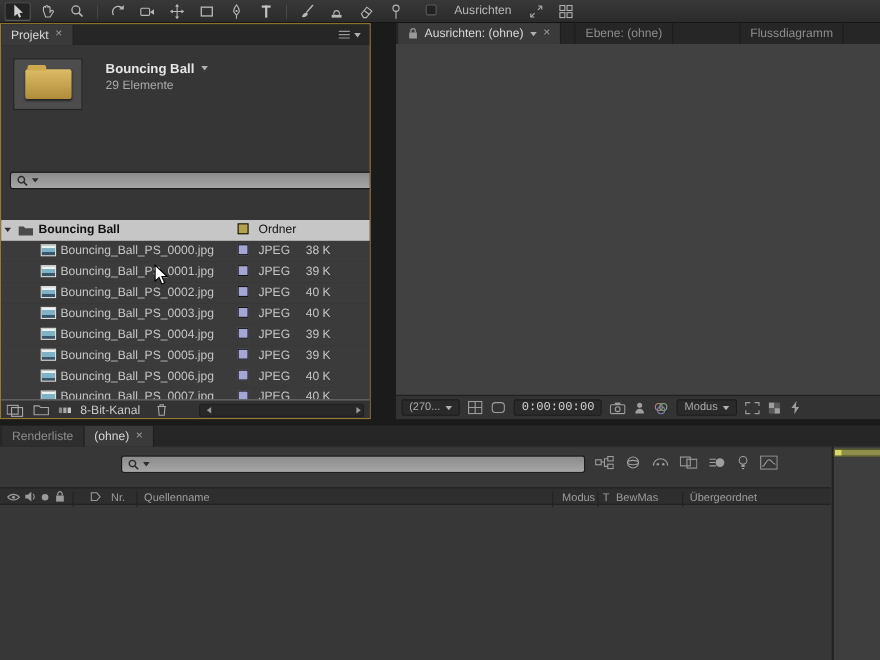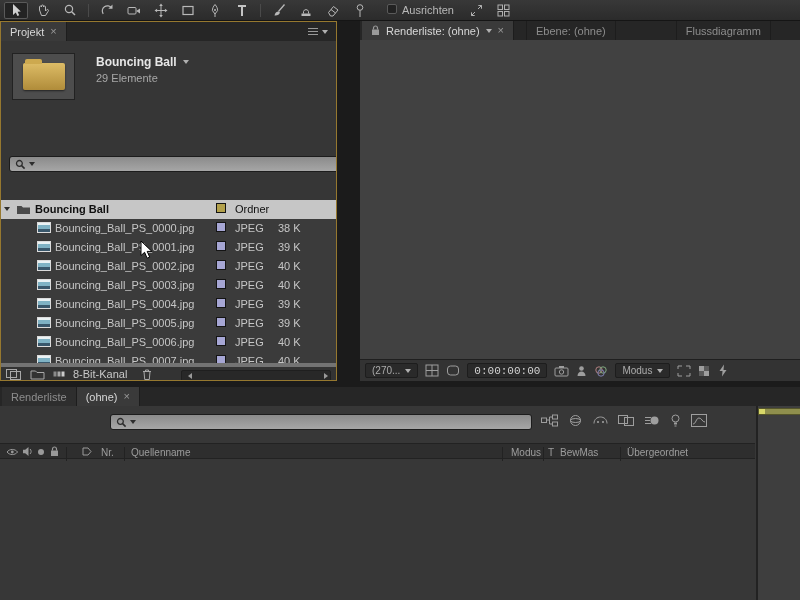--- a/index.html
+++ b/index.html
@@ -17,21 +17,21 @@
   .tri.up{border-left:3.5px solid transparent;border-right:3.5px solid transparent;border-bottom:4.5px solid #9a9a9a}
   .tri.left{border-top:3.5px solid transparent;border-bottom:3.5px solid transparent;border-right:4.5px solid #9a9a9a}
   .tri.right{border-top:3.5px solid transparent;border-bottom:3.5px solid transparent;border-left:4.5px solid #9a9a9a}
 
   
   #toolpalette{left:0;top:0;width:800px;height:21px;background:linear-gradient(#383838,#2b2b2b);
        border-bottom:1px solid #151515;display:flex;align-items:center;gap:3px;padding:0 4px}
   .tool{width:24px;height:17px;display:flex;align-items:center;justify-content:center;border-radius:2px}
   .tool.active{background:#232323;box-shadow:inset 0 0 0 1px #5a5a5a}
   .tb-sep{width:1px;height:13px;background:#1d1d1d;border-right:1px solid #4a4a4a;margin:0 3px}
-  .snapwrap{display:flex;align-items:flex-start;gap:5px;margin-left:12px;color:#b8b8b8}
+  .snapwrap{display:flex;align-items:flex-start;gap:16px;margin-left:12px;color:#b8b8b8}
   .checkbox{width:10px;height:10px;background:#222;border:1px solid #5a5a5a;border-radius:2px}
 
   
   .tabbar{position:absolute;left:0;top:0;right:0;height:19px;background:#262626;display:flex;align-items:stretch}
   .tab{display:flex;align-items:center;gap:6px;padding:0 9px;color:#8d8d8d;background:#2e2e2e;
        border-right:1px solid #1d1d1d;white-space:nowrap}
   .tab.active{background:#3a3a3a;color:#d8d8d8}
   .tab.ghost{background:transparent;border-left:1px solid #1d1d1d}
   .closex{color:#999;font-size:11px;line-height:1}
 
@@ -54,21 +54,21 @@
   .rname{left:54px;top:3px;white-space:nowrap}
   .swatch{width:10px;height:10px;border:1px solid #141414;left:215px;top:4px}
   .rtype{left:234px}
   .rsize{right:8px;width:52px;}
   .thumb-ic{left:36px;top:4px;width:14px;height:11px;border:1px solid #dcdcdc;
        background:linear-gradient(#eaf2f4 0 25%,#7fb2c4 25% 72%,#39576b 72%)}
   .vscroll{position:absolute;left:338px;top:178px;width:14px;height:162px;background:#2c2c2c;border-left:1px solid #222}
   .scrollbtn{position:absolute;left:0;width:14px;height:13px;background:#3a3a3a;display:flex;align-items:center;justify-content:center}
   .scrollthumb{position:absolute;left:2px;width:10px;background:#4e4e4e;border:1px solid #5e5e5e;border-radius:2px}
   .pfooter{position:absolute;left:0;top:341px;width:355px;height:18px;background:#333;
-       border-top:4px solid #737373;display:flex;align-items:center;gap:8px;padding:0 5px}
+       border-top:1px solid #737373;display:flex;align-items:center;gap:8px;padding:0 5px}
   .hscroll{position:absolute;left:180px;top:3px;width:150px;height:12px;background:#282828;border:1px solid #1f1f1f;border-radius:2px}
   .hbtn{position:absolute;top:0;width:13px;height:10px;display:flex;align-items:center;justify-content:center}
 
   
   #compPanel{left:360px;top:21px;width:440px;height:360px;background:#414141;overflow:hidden}
   .viewer{position:absolute;left:0;top:19px;width:440px;height:319px;background:#414141}
   .compbar{position:absolute;left:0;top:338px;width:440px;height:22px;background:#333;border-top:1px solid #1f1f1f;
        display:flex;align-items:center;gap:7px;padding:0 5px}
   .ddbox{height:15px;background:#2a2a2a;border:1px solid #1d1d1d;border-radius:2px;color:#ababab;
        font-size:10px;display:flex;align-items:center;gap:5px;padding:0 6px;white-space:nowrap}
@@ -333,21 +333,21 @@
   </div>
 </div>
 
 <div id="compPanel" class="abs">
   <div class="tabbar">
     <div class="tab active" style="margin-left:2px">
       <svg width="9" height="11" viewBox="0 0 9 11">
           <rect x="1" y="4.5" width="7" height="5.5" fill="#9a9a9a"></rect>
           <path d="M2.5 4.5V3a2 2 0 014 0v1.5" fill="none" stroke="#9a9a9a" stroke-width="1.2"></path>
         </svg>
-      <span>Renderliste: (ohne)</span>
+      <span>Ausrichten: (ohne)</span>
       <span class="tri down"></span>
       <span class="closex">×</span>
     </div>
     <div class="tab ghost" style="margin-left:12px">
       <span>Ebene: (ohne)</span>
     </div>
     <div class="tab ghost" style="margin-left:60px">
       <span>Flussdiagramm</span>
     </div>
   </div>

